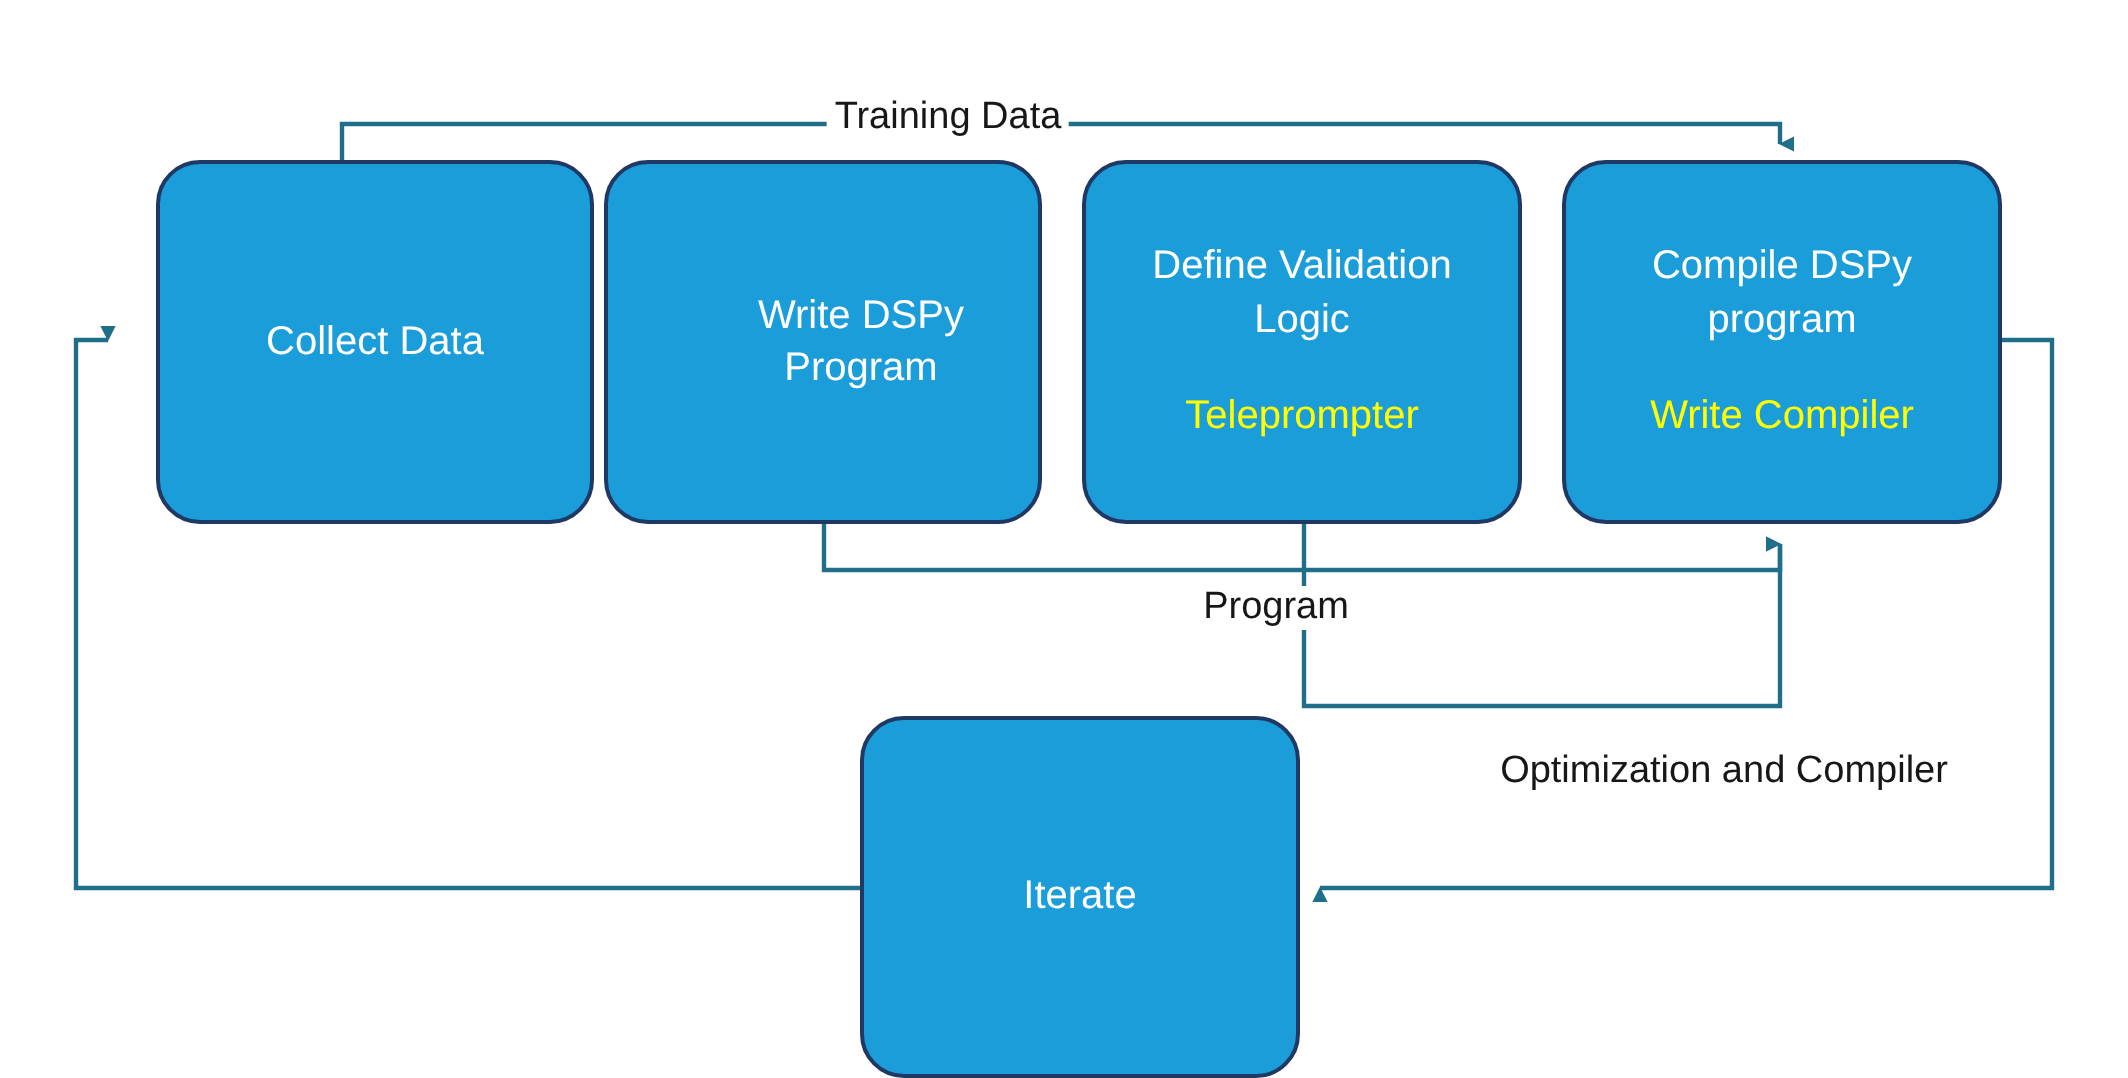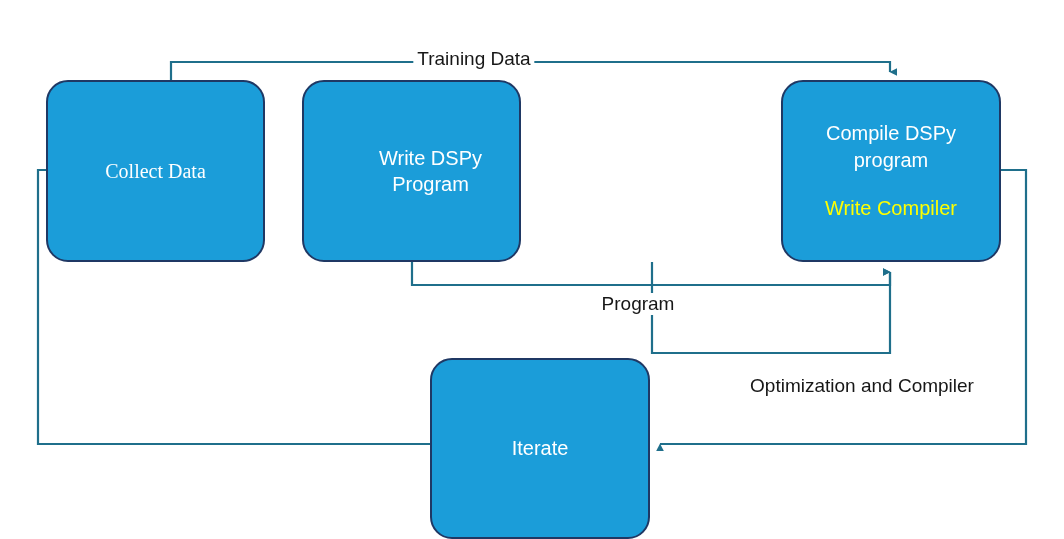--- a/index.html
+++ b/index.html
@@ -83,29 +83,34 @@
       <path d="M 412 262 L 412 285 L 890 285 L 890 272" marker-end="url(#arrow-down)"></path>
 
       <path d="M 652 262 L 652 353 L 890 353 L 890 272" marker-end="url(#arrow-down)"></path>
 
       <path d="M 1001 170 L 1026 170 L 1026 444 L 660 444" marker-end="url(#arrow-down)"></path>
 
       <path d="M 430 444 L 38 444 L 38 170 L 54 170" marker-end="url(#arrow-down)"></path>
     </g>
   </svg>
 
-  <div class="node single" style="left:46px; top:80px; width:219px; height:182px;font-family:Liberation Serif, serif;">
+  <div class="node single" style="left:78px; top:80px; width:219px; height:182px;">
     <div class="title">Collect Data</div>
   </div>
 
   <div class="node" style="left:302px; top:80px; width:219px; height:182px;padding-left:48px;">
     <div class="title">Write DSPy
 Program</div>
   </div>
 
+  <div class="node" style="left:541px; top:80px; width:220px; height:182px;">
+    <div class="title">Define Validation
+Logic</div>
+    <div class="sub">Teleprompter</div>
+  </div>
 
   <div class="node" style="left:781px; top:80px; width:220px; height:182px;">
     <div class="title">Compile DSPy
 program</div>
     <div class="sub">Write Compiler</div>
   </div>
 
   <div class="node single" style="left:430px; top:358px; width:220px; height:181px;">
     <div class="title">Iterate</div>
   </div>

